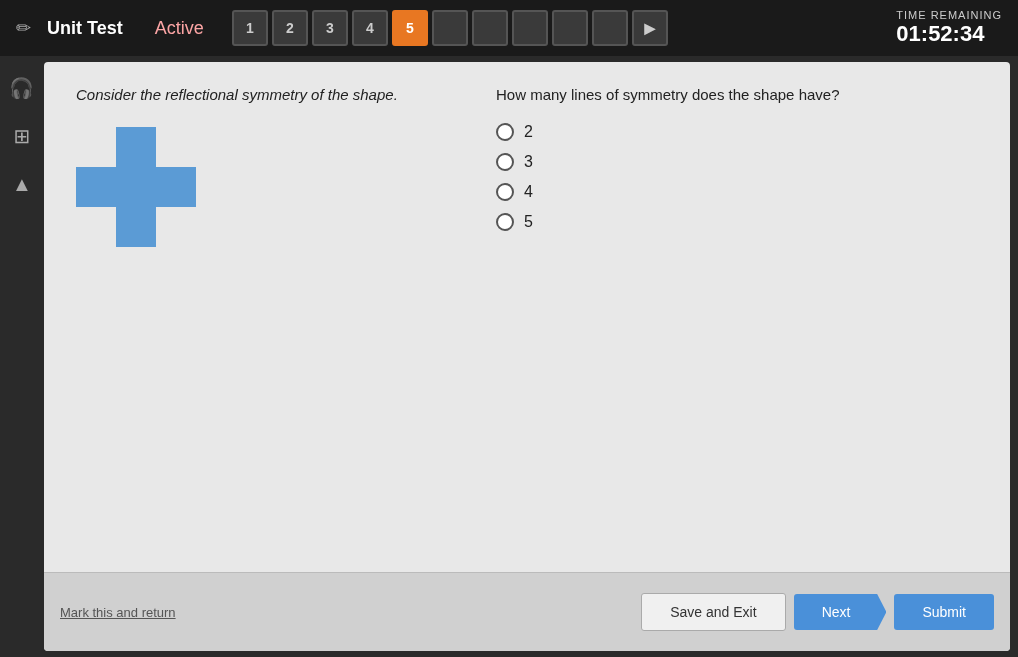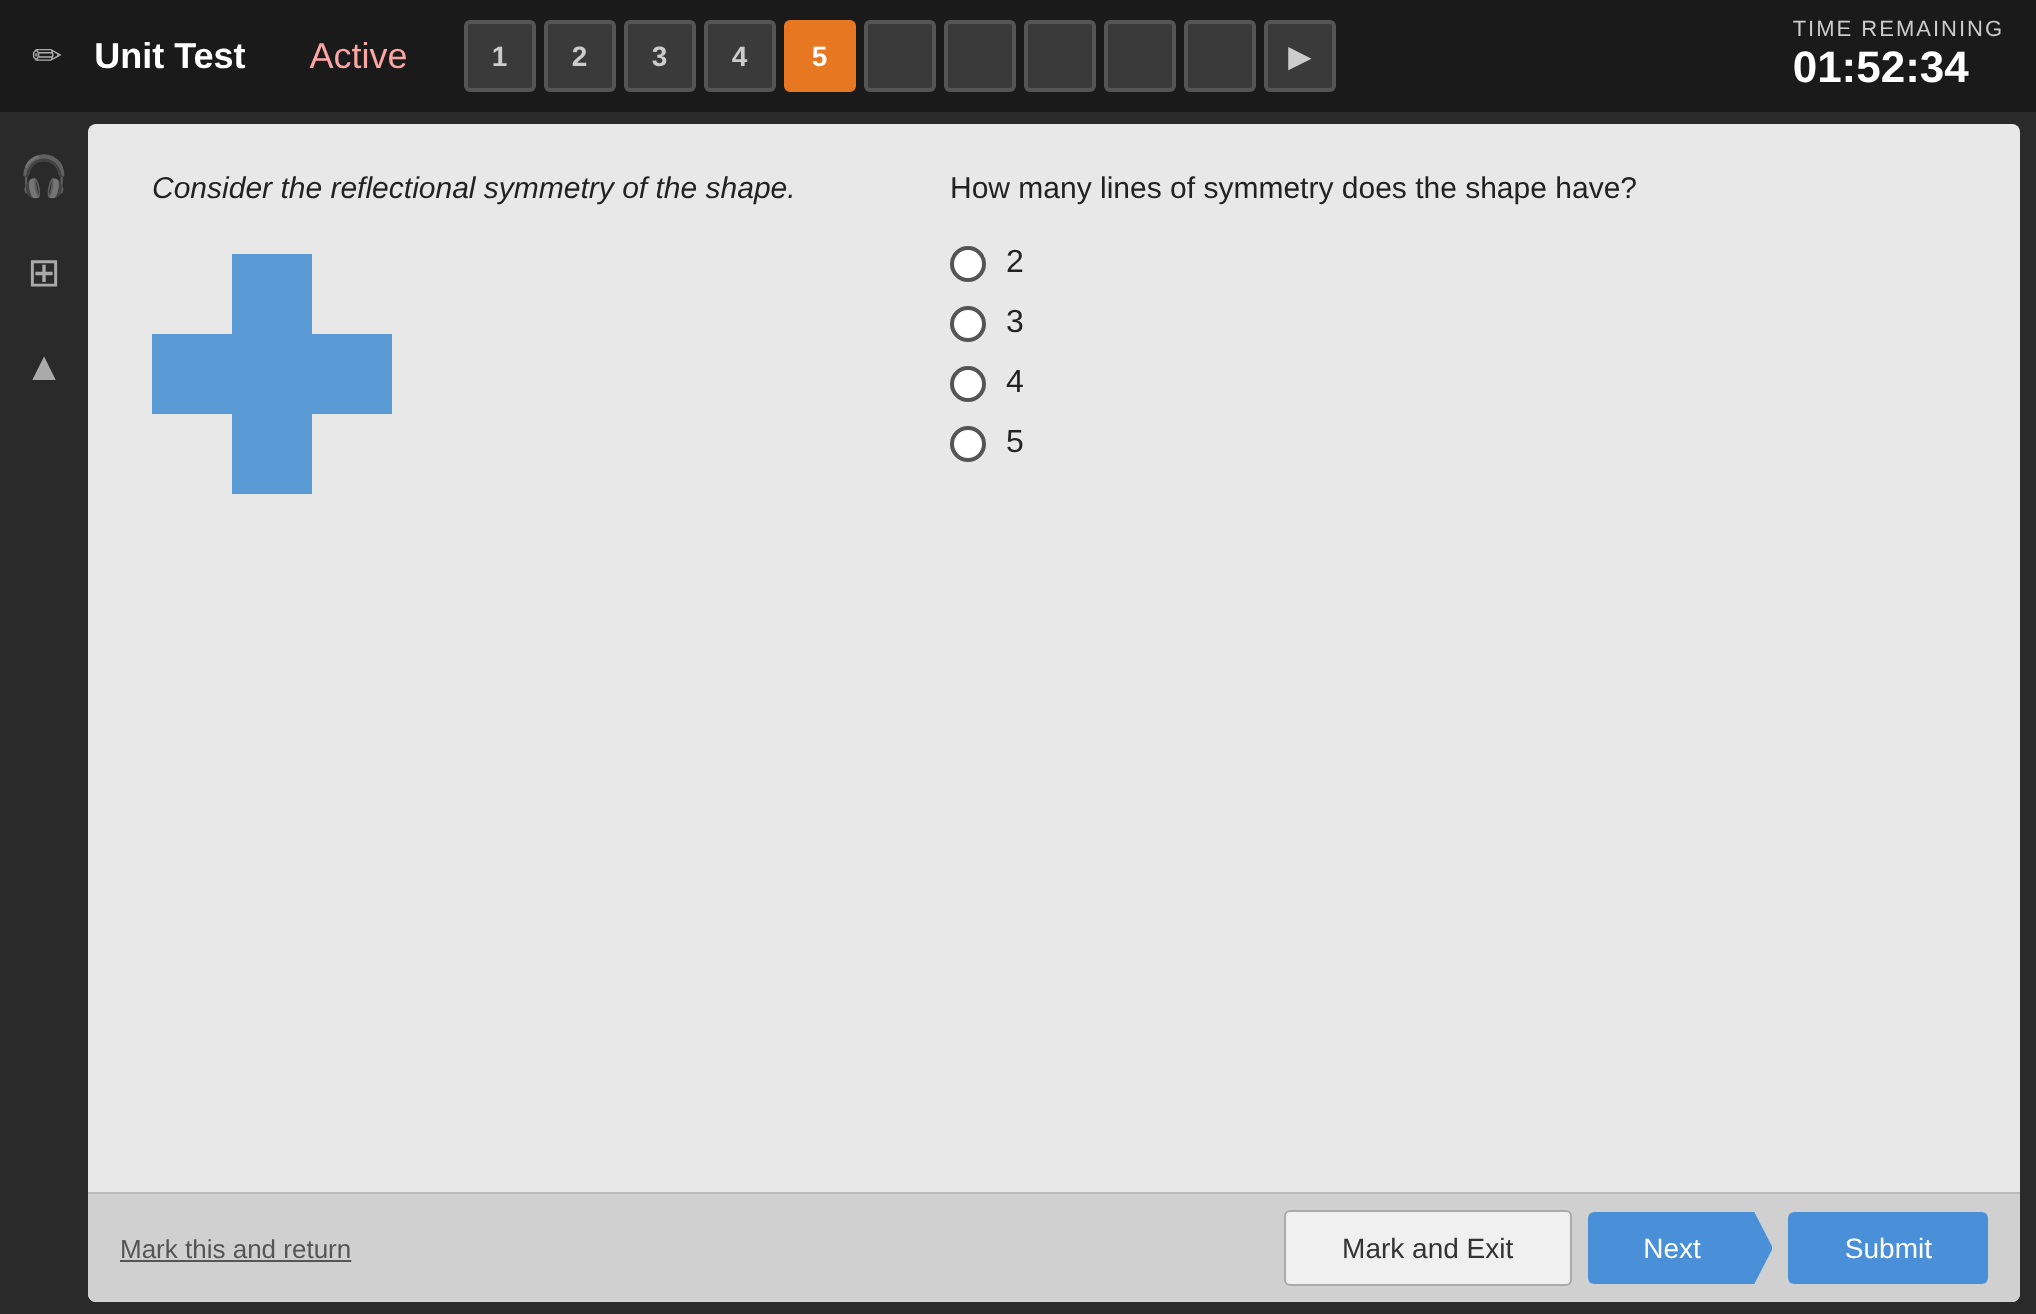--- a/index.html
+++ b/index.html
@@ -126,21 +126,21 @@
 
     .question-area {
       flex: 1;
       padding: 24px 32px;
       display: flex;
       flex-direction: column;
     }
 
     .question-top {
       display: flex;
-      gap: 19px;
+      gap: 40px;
       flex: 1;
     }
 
     .question-left {
       flex: 0 0 380px;
     }
 
     .question-instruction {
       font-size: 15px;
       color: #222;
@@ -205,21 +205,21 @@
       background: #fff;
       flex-shrink: 0;
       display: flex;
       align-items: center;
       justify-content: center;
     }
 
     
     .bottom-toolbar {
       background: #d0d0d0;
-      padding: 8px 16px;
+      padding: 20px 16px;
       display: flex;
       align-items: center;
       justify-content: space-between;
       border-top: 1px solid #bbb;
       gap: 12px;
     }
 
     .mark-return-link {
       color: #555;
       font-size: 13px;
@@ -339,20 +339,20 @@
 
           </div>
         </div>
 
       </div>
     </div>
 
     <div class="bottom-toolbar">
       <span class="mark-return-link">Mark this and return</span>
       <div class="toolbar-right">
-        <button class="btn-save-exit">Mark and Exit</button>
+        <button class="btn-save-exit">Save and Exit</button>
         <button class="btn-next">Next</button>
         <button class="btn-submit">Submit</button>
       </div>
     </div>
 
   </div>
 </div>
 
 </body></html>

